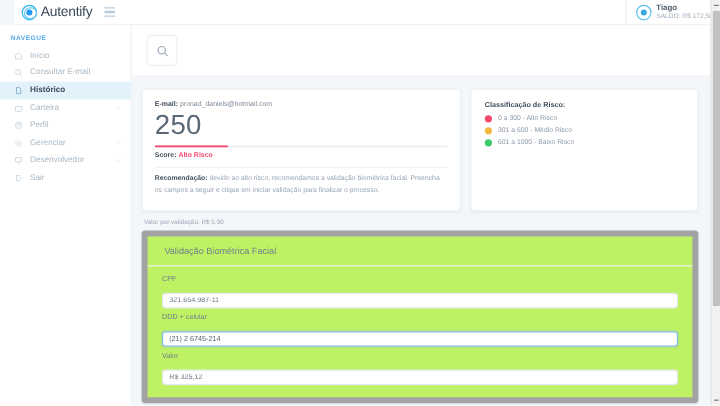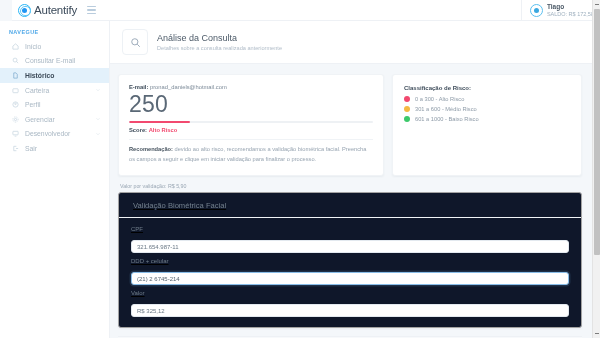--- a/index.html
+++ b/index.html
@@ -115,23 +115,22 @@
   .recommend b { color: #46535f; font-weight: bold; }
 
   .risk-title { font-size: 6px; font-weight: bold; color: #3f4d5b; margin-bottom: 5px; }
   .risk-item { display: flex; align-items: center; gap: 5px; margin-bottom: 4px; }
   .dot { width: 6px; height: 6px; border-radius: 50%; flex: none; }
   .risk-text { font-size: 5.7px; color: #8d9aa7; }
 
   
   .form-note { font-size: 5.3px; color: #9aa7b4; margin: 7px 0 3px 2px; }
   .form-card {
-    background: #0f172a; border-radius: 3px; border: 1px solid #a3a3a3;
+    background: #bef264; border-radius: 3px; border: 5px solid #a3a3a3;
     box-shadow: 0 1px 2px rgba(40,60,90,.05);
-    text-decoration: underline;
   }
   .form-card-head {
     padding: 8px 0 7px 14px; font-size: 7.6px; color: #73808d;
     border-bottom: 1px solid #f0f3f6;
   }
   .form-body { padding: 8px 12px 10px 12px; }
   .field { margin-bottom: 5px; }
   .field:last-child { margin-bottom: 0; }
   .field-label { font-size: 6px; color: #6f7d8a; margin-bottom: 2.5px; }
   .field-input {
@@ -287,24 +286,20 @@
 
   <div class="main">
 
     <div class="page-head">
       <span class="head-icon-box">
         <svg viewBox="0 0 16 16" fill="none" stroke="currentColor" stroke-width="1.4">
             <circle cx="7" cy="7" r="4.5"></circle>
             <path d="M10.5 10.5L14.2 14.2"></path>
           </svg>
       </span>
-      <span>
-        <span class="page-title" style="display:block">Análise da Consulta</span>
-        <span class="page-sub" style="display:block">Detalhes sobre a consulta realizada anteriormente</span>
-      </span>
     </div>
 
     <div class="content">
 
       <div class="row-cards">
 
         <div class="card card-score">
           <div class="email-line">
             <b>E-mail:</b>
             <span>pronad_daniels@hotmail.com</span>

